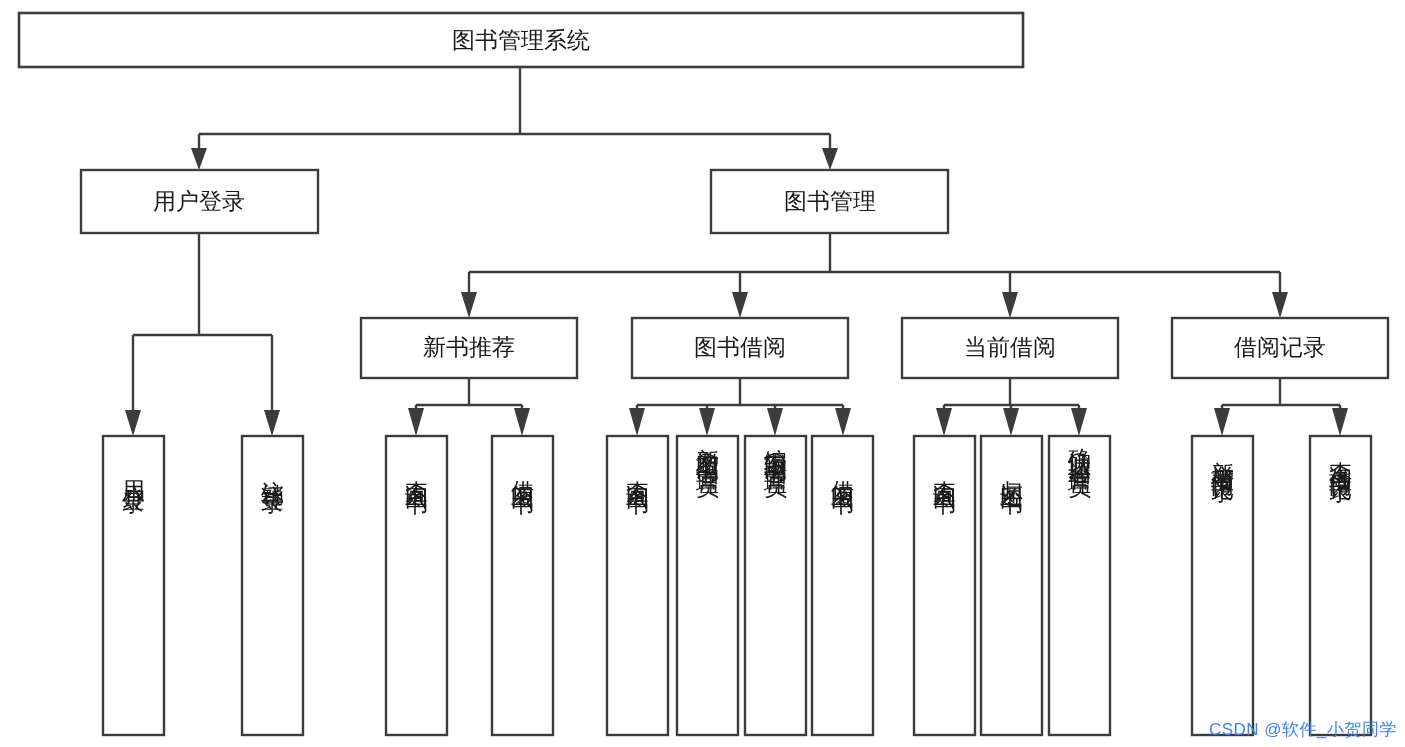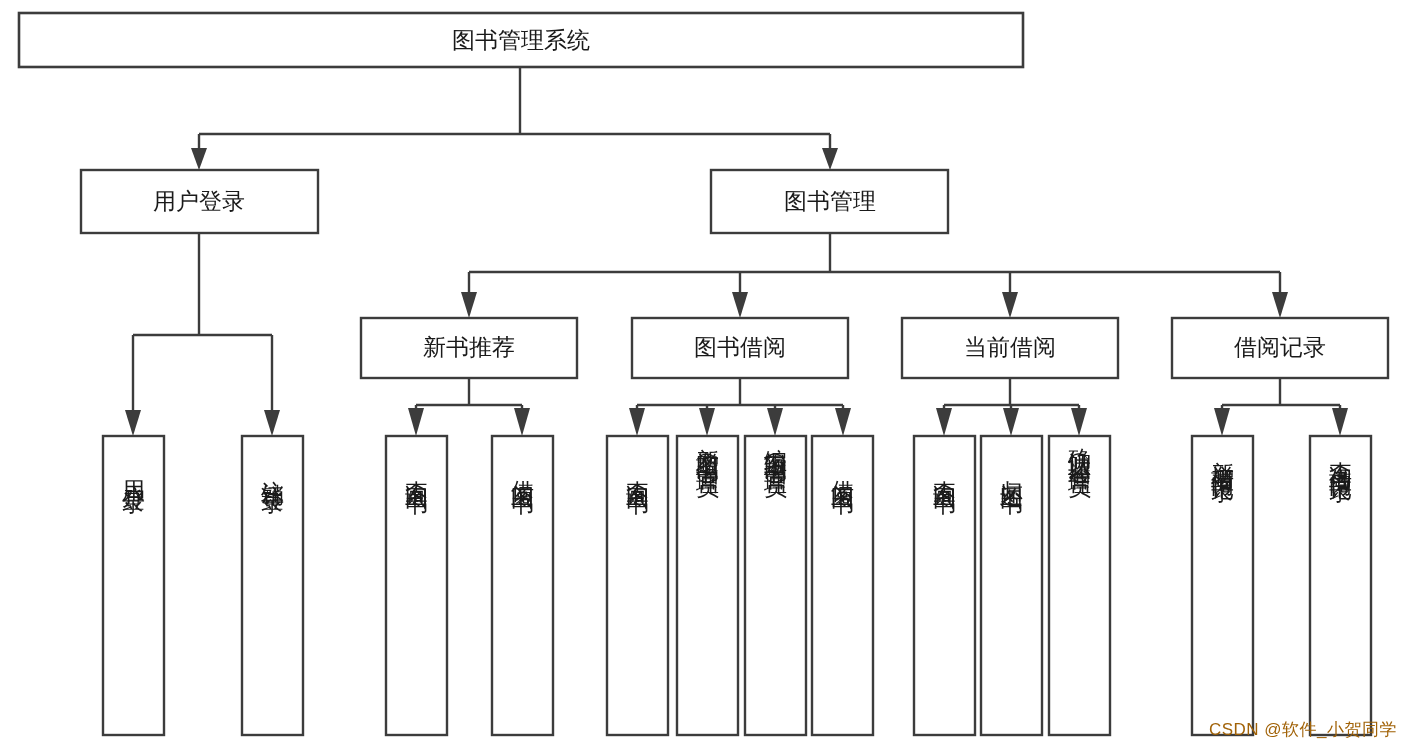--- a/index.html
+++ b/index.html
@@ -62,21 +62,21 @@
     text-orientation: upright;
     letter-spacing: 4px;
     text-anchor: middle;
   }
   .watermark {
     position: absolute;
     right: 8px;
     bottom: 6px;
     font-family: "Liberation Sans", "DejaVu Sans", sans-serif;
     font-size: 17px;
-    color: #a16207;
+    color: #3b82f6;
     white-space: nowrap;
     letter-spacing: 0.5px;
     pointer-events: none;
   }
 </style>
 </head>
 <body>
 
 <div id="diagram-root">
   <svg class="flow" viewBox="0 0 1405 747" xmlns="http://www.w3.org/2000/svg">

